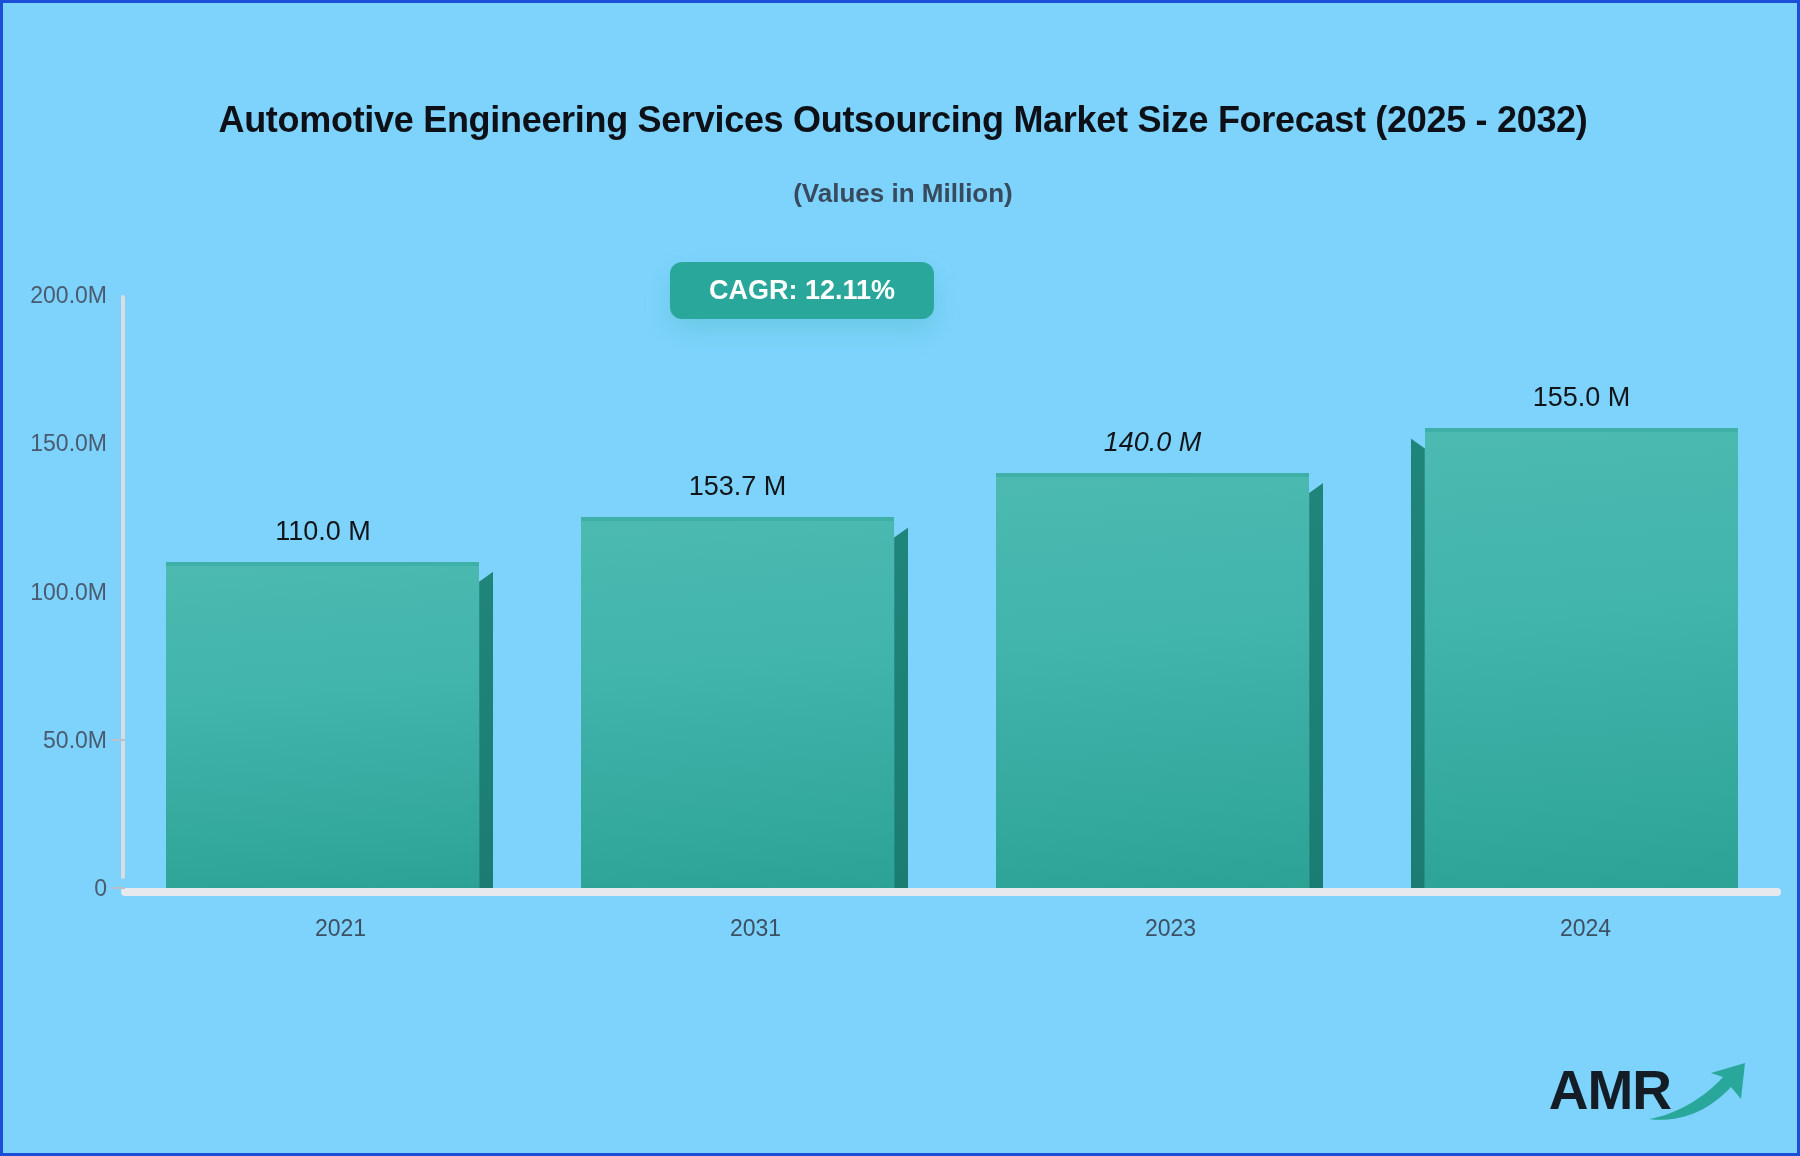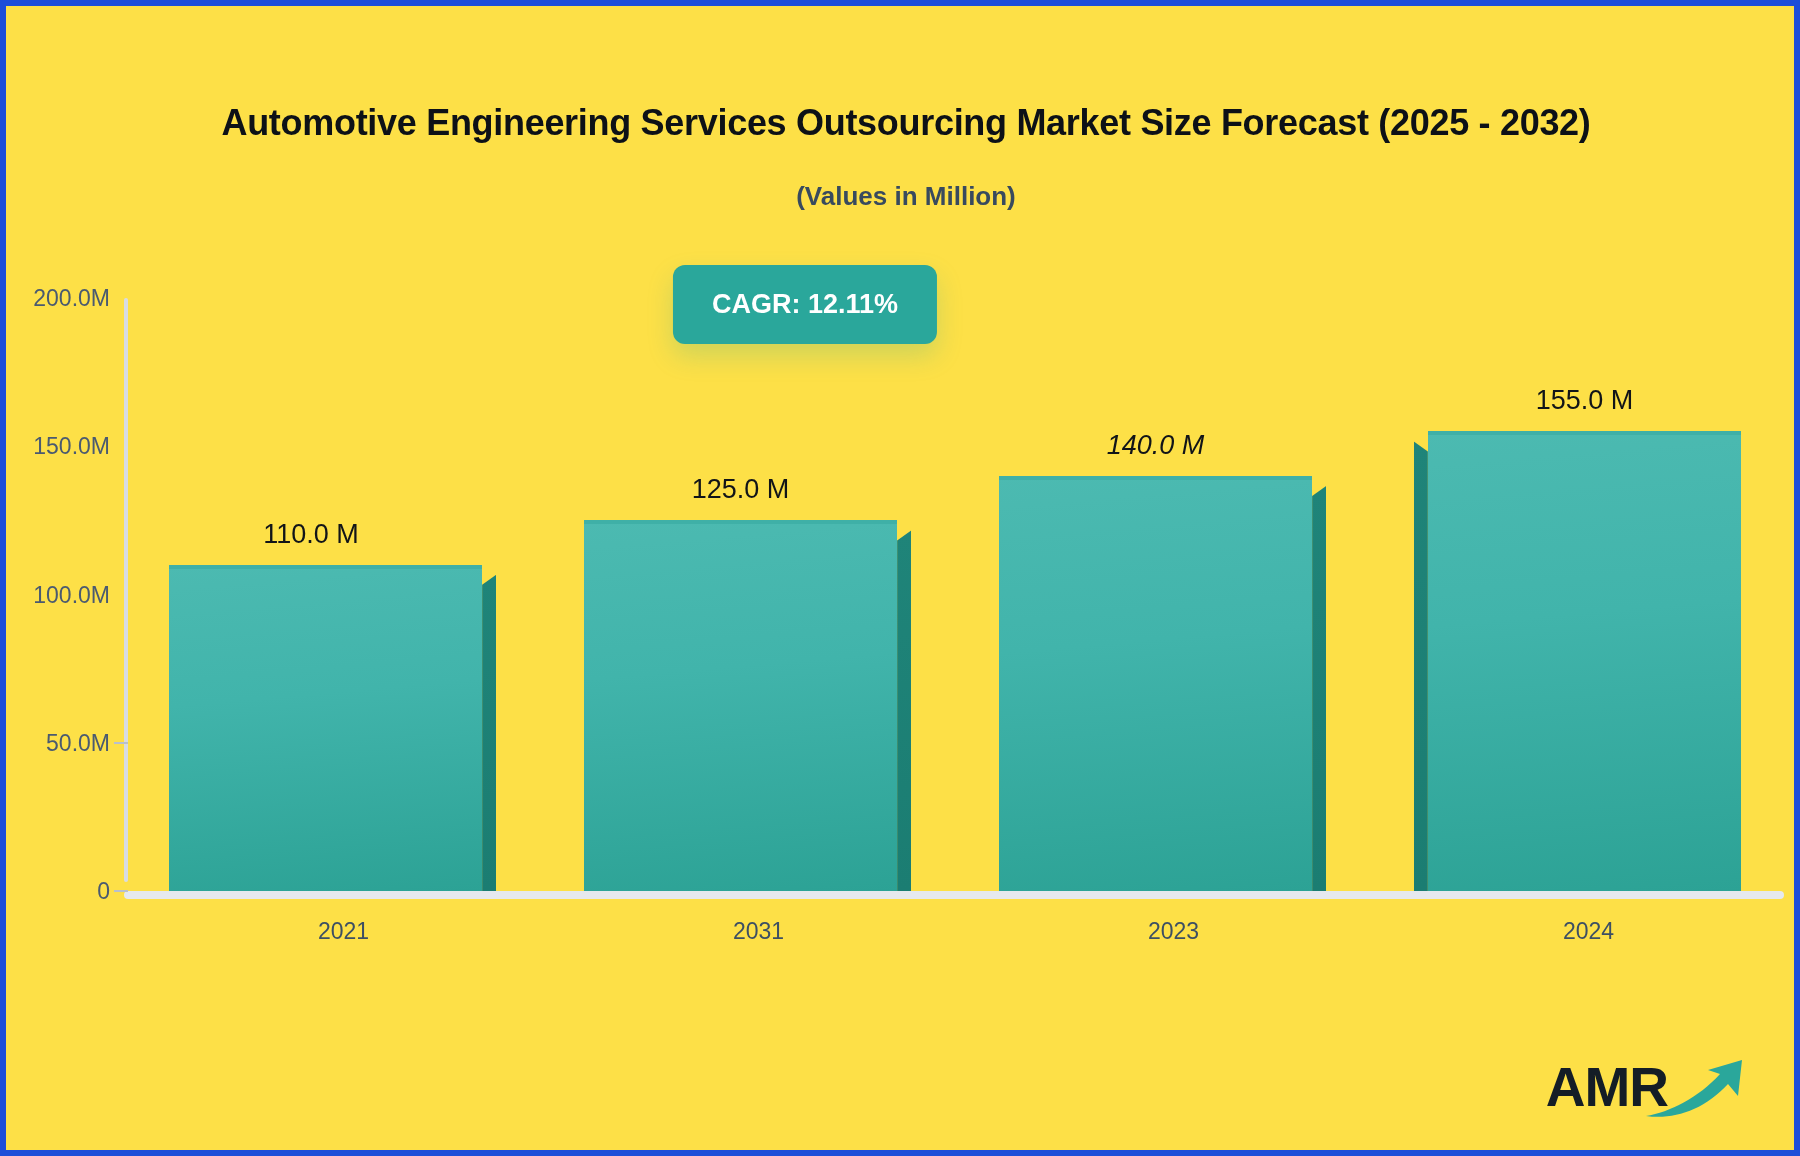--- a/index.html
+++ b/index.html
@@ -11,23 +11,23 @@
     width: 1800px;
     height: 1156px;
     font-family: "Liberation Sans", sans-serif;
     overflow: hidden;
   }
 
   #page {
     position: relative;
     width: 1800px;
     height: 1156px;
-    background: #fde047;
+    background: #7dd3fc;
     box-sizing: border-box;
-    border: 6px solid #1d4ed8;
+    border: 3px solid #1d4ed8;
   }
 
   
   #title {
     position: absolute;
     left: 0;
     top: 96px;
     width: 1800px;
     text-align: center;
     font-size: 36px;
@@ -50,21 +50,21 @@
   
   #cagr-badge {
     position: absolute;
     left: 799px;
     top: 259px;
     transform: translateX(-50%);
     background: #2aa79b;
     color: #ffffff;
     font-size: 27px;
     font-weight: bold;
-    padding: 24px 39px;
+    padding: 13px 39px;
     border-radius: 12px;
     box-shadow: 0 12px 26px rgba(42,167,155,0.22);
     white-space: nowrap;
   }
 
   
   #plot {
     position: absolute;
     left: 118px;
     top: 290px;
@@ -241,30 +241,30 @@
 
 <div class="y-dash" style="top: 885px;"></div>
     <div class="y-dash" style="top: 736.75px;"></div>
     <div class="bar-group" style="left: 162.838px; width: 313.325px; top: 558.85px; height: 326.15px; position: absolute;">
       <div class="bar-3d">
         <div class="bar-side-right"></div>
         <div class="bar-face"></div>
         <div class="bar-top-cap"></div>
       </div>
     </div>
-    <div class="bar-value" style="left: 305px; top: 512.85px; position: absolute;">110.0 M</div>
+    <div class="bar-value" style="left: 320px; top: 512.85px; position: absolute;">110.0 M</div>
     <div class="x-tick-label" style="left: 325.5px;">2021</div>
     <div class="bar-group" style="left: 577.837px; width: 313.325px; top: 514.375px; height: 370.625px; position: absolute;">
       <div class="bar-3d">
         <div class="bar-side-right"></div>
         <div class="bar-face"></div>
         <div class="bar-top-cap"></div>
       </div>
     </div>
-    <div class="bar-value" style="left: 734.5px; top: 468.375px; position: absolute;">125.0 M</div>
+    <div class="bar-value" style="left: 734.5px; top: 468.375px; position: absolute;">153.7 M</div>
     <div class="x-tick-label" style="left: 740.5px;">2031</div>
     <div class="bar-group" style="left: 992.837px; width: 313.325px; top: 469.9px; height: 415.1px; position: absolute;">
       <div class="bar-3d">
         <div class="bar-side-right"></div>
         <div class="bar-face"></div>
         <div class="bar-top-cap"></div>
       </div>
     </div>
     <div class="bar-value" style="left: 1149.5px; top: 423.9px; position: absolute; font-style: italic;">140.0 M</div>
     <div class="x-tick-label" style="left: 1155.5px;">2023</div>

